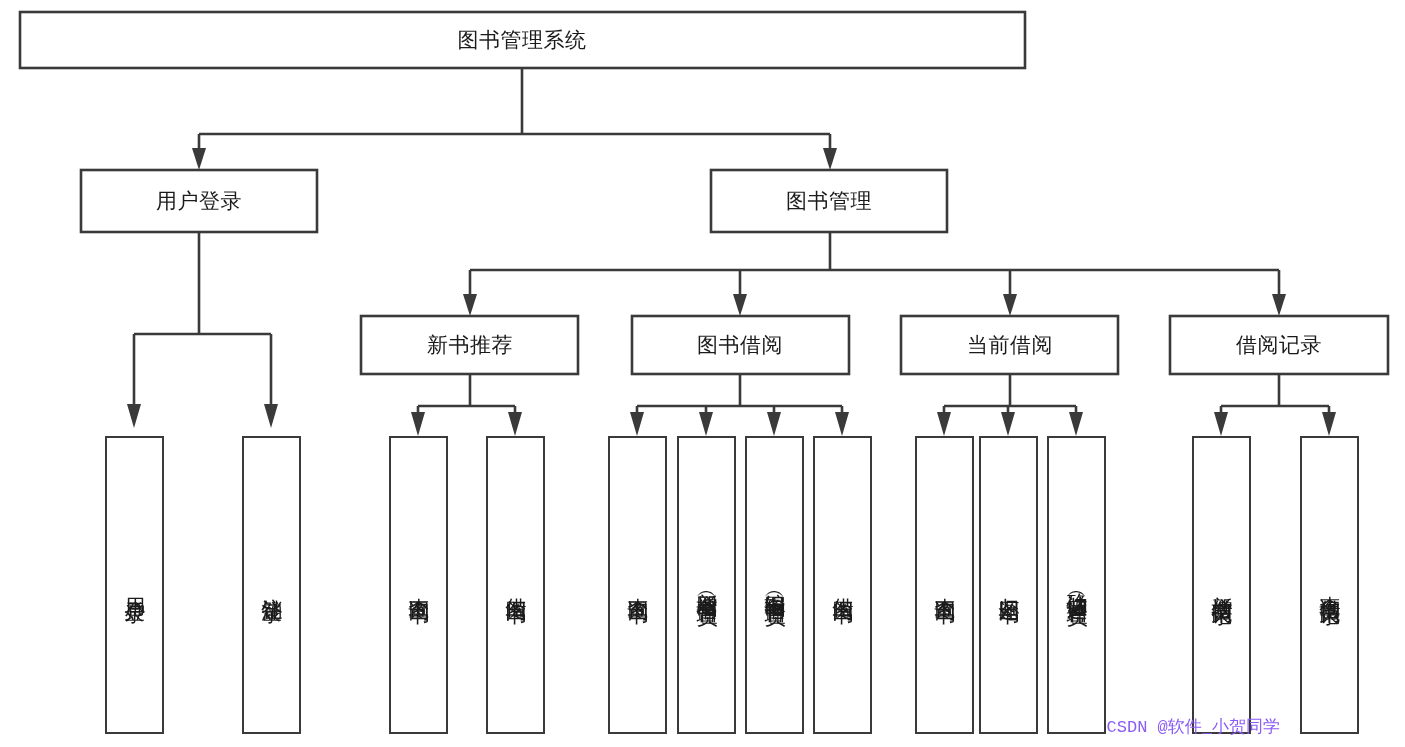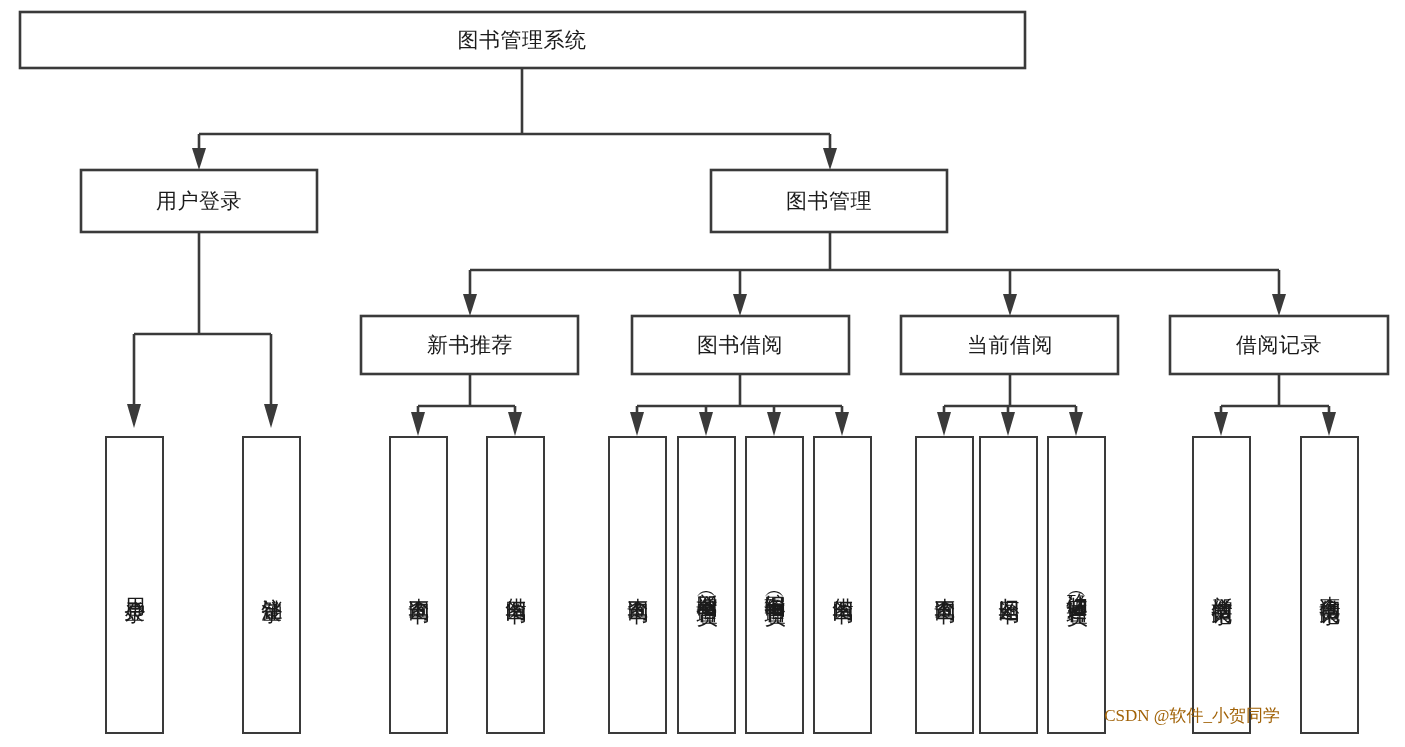--- a/index.html
+++ b/index.html
@@ -67,24 +67,24 @@
     font-size: 21px;
     color: #1b1b1b;
     line-height: 1.18;
     letter-spacing: 2px;
     white-space: nowrap;
     text-align: center;
   }
   #watermark {
     position: absolute;
     right: 14px;
-    bottom: 20px;
-    font-family: Liberation Serif, serif;
+    bottom: 9px;
+    font-family: Liberation Mono, monospace;
     font-size: 17px;
-    color: #a16207;
+    color: #8b5cf6;
     white-space: nowrap;
     user-select: none;
   }
 </style>
 </head>
 <body>
 
 <div id="diagram-root">
 
   <svg class="flow" viewBox="0 0 1405 747">

